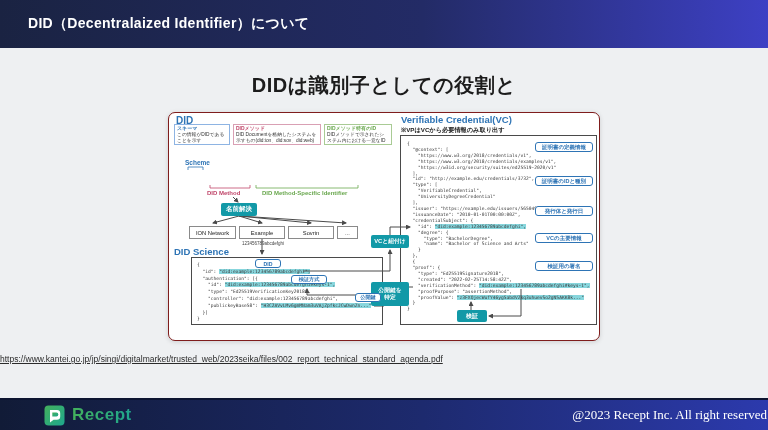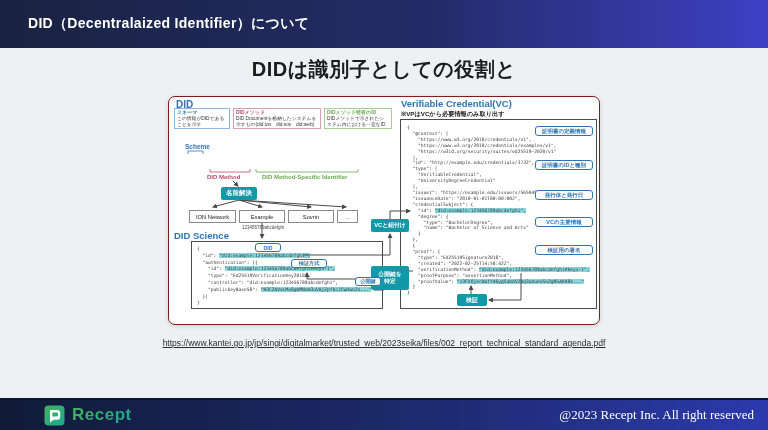--- a/index.html
+++ b/index.html
@@ -15,21 +15,21 @@
   .hdr {
     height:48px;
     background:linear-gradient(90deg,#1a2342 0%,#232b66 55%,#3d40c4 100%);
     display:flex; align-items:center;
     padding-left:28px;
   }
   .hdr-title { color:#fff; font-size:14px; font-weight:bold; letter-spacing:.3px; }
 
   
   .headline {
-    margin-top:8px;
+    margin-top:24px;
     text-align:center;
     color:#1c1c1c;
     font-size:20px; font-weight:bold;
     line-height:27px;
     letter-spacing:.5px;
   }
 
   
   .panel {
     position:relative;
@@ -93,31 +93,31 @@
   .vc-labels .chip:nth-child(5){ top:148px; }
 
   .flow-link   { left:202px; top:122px; width:38px; height:13px; font-size:5.8px; }
   .flow-pubkey { left:202px; top:169px; width:38px; height:24px; font-size:5.8px; line-height:7px; }
   .flow-pubkey span { display:block; width:26px; }
   .flow-verify { left:288px; top:197px; width:30px; height:12px; font-size:6px; }
 
   svg.connectors { position:absolute; left:0; top:0; z-index:1; pointer-events:none; }
 
   
-  .source-row { text-align:center; margin-top:7px; }
+  .source-row { text-align:left; margin-top:7px; }
   .source-link { font-size:8.5px; color:#2b2b2b; text-decoration:underline; cursor:pointer; }
 
   
   .ftr {
     position:absolute; left:0; bottom:0;
     width:768px; height:32px;
     background:linear-gradient(90deg,#111b37 0%,#1d2a6e 55%,#2c3aad 100%);
     border-top:2px solid #0c1430;
     display:flex; align-items:center; justify-content:space-between;
-    padding:0 14px 0 44px;
+    padding:0 1px 0 44px;
     gap:32px;
   }
   .brand { display:flex; align-items:center; gap:7px; }
   .brand-name {
     font-size:17px; font-weight:bold;
     background:linear-gradient(90deg,#43b05c,#1fa78e);
     -webkit-background-clip:text; background-clip:text;
     -webkit-text-fill-color:transparent; color:#36ab72;
     letter-spacing:.5px;
   }

